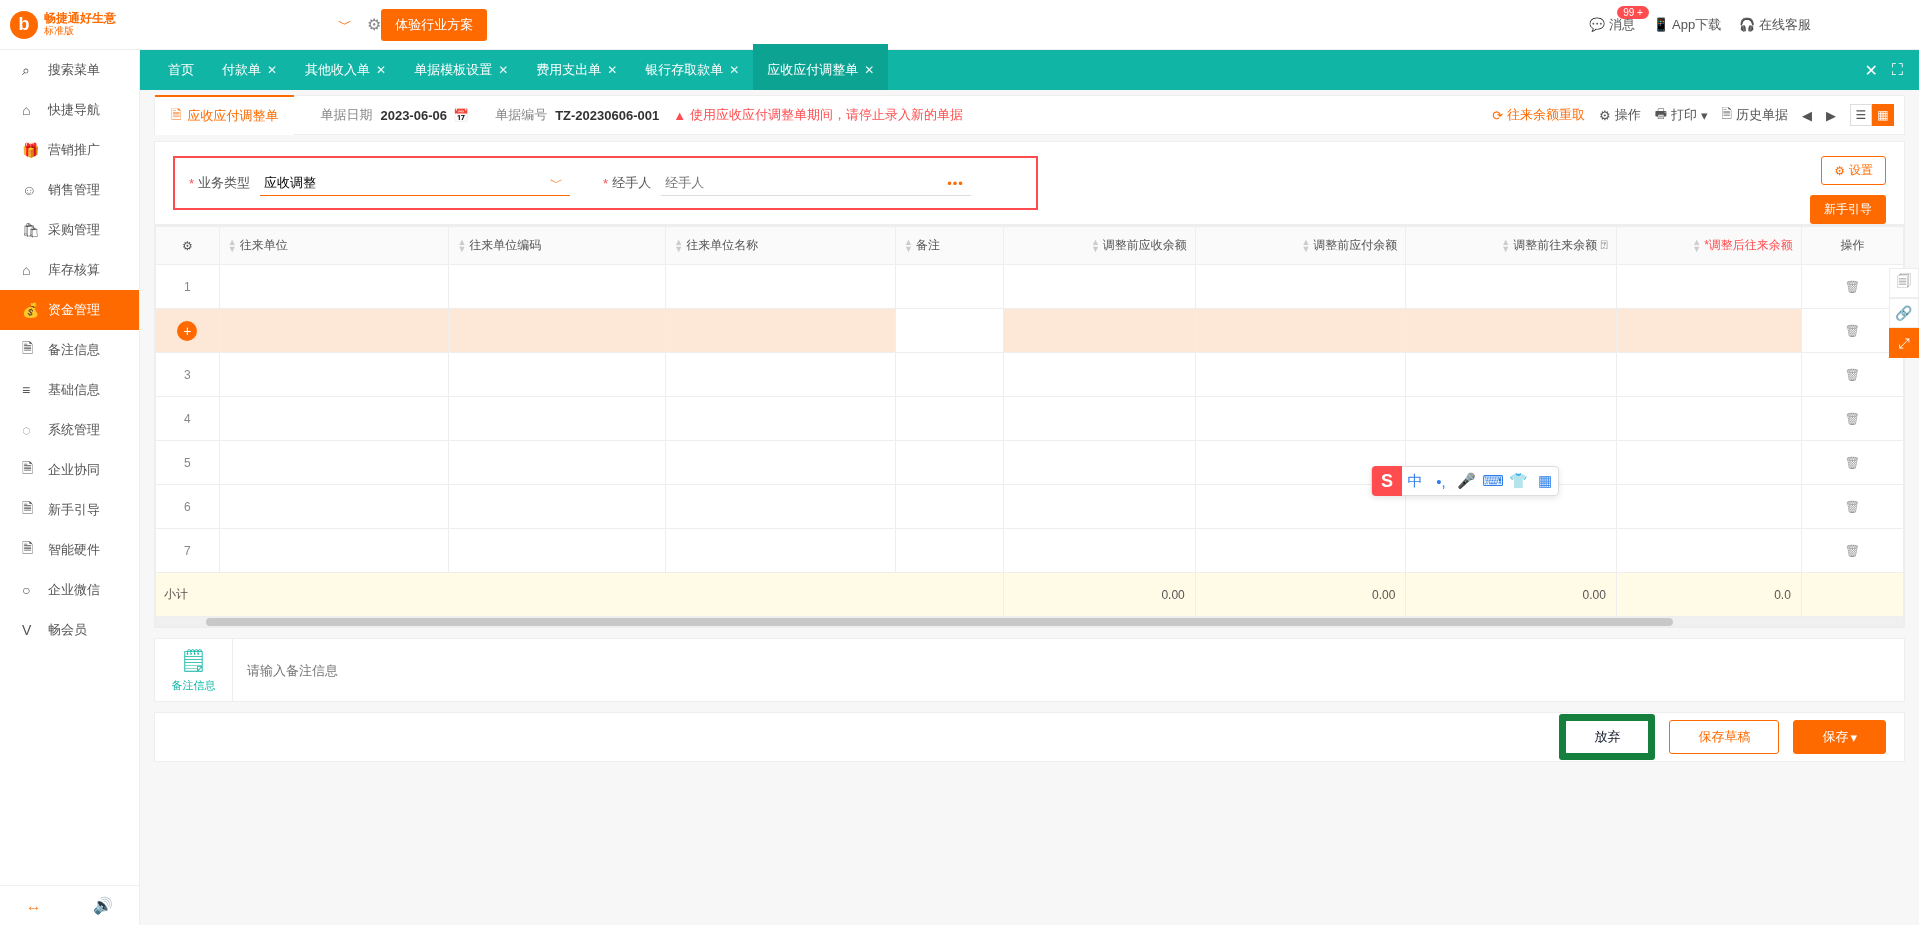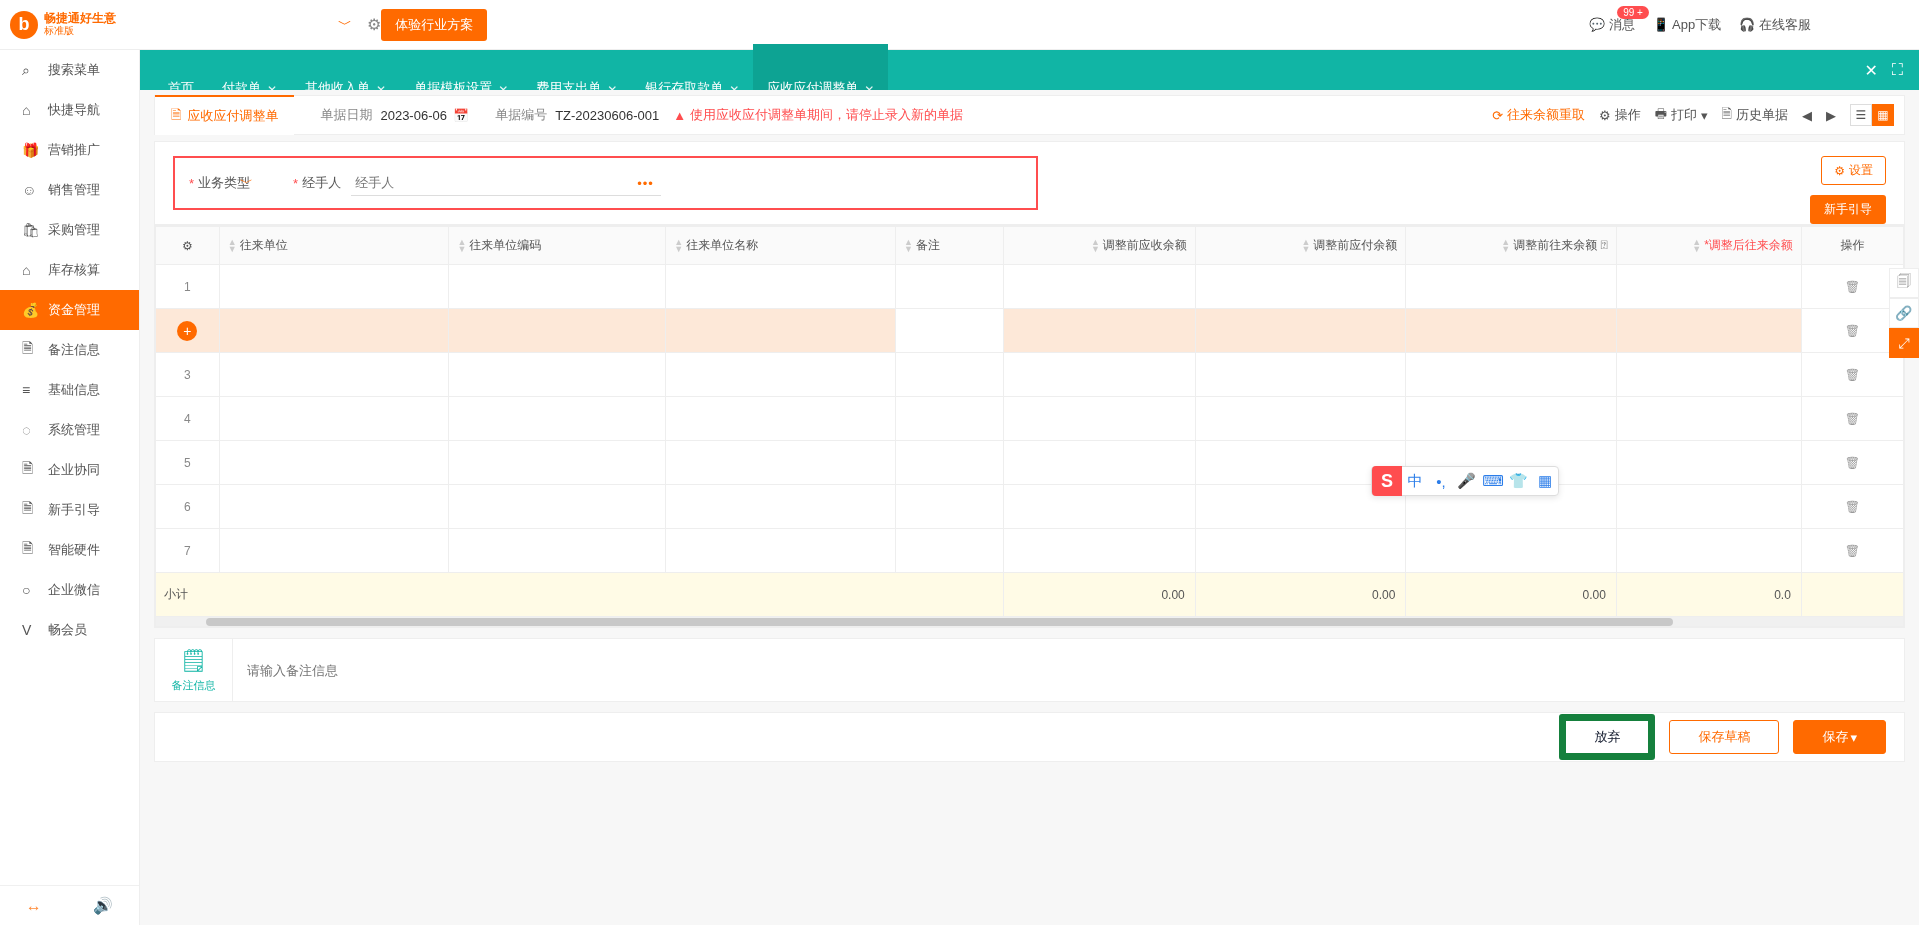--- a/index.html
+++ b/index.html
@@ -16,29 +16,29 @@
 .topbar-right{margin-left:auto;display:flex;align-items:center;gap:18px;color:#555;font-size:13px}
 .msg-badge{position:relative}
 .badge-99{position:absolute;top:-10px;right:-14px;background:#ff4d4f;color:#fff;font-size:10px;padding:1px 6px;border-radius:8px}
 .sidebar{position:absolute;left:0;top:50px;width:140px;bottom:0;background:#fff;border-right:1px solid #eee}
 .side-item{height:40px;display:flex;align-items:center;padding-left:22px;color:#555;font-size:13px;cursor:pointer;gap:10px}
 .side-item.active{background:#ff6a00;color:#fff}
 .side-item .ico{width:16px;display:inline-block;font-size:14px}
 .sidebar-footer{position:absolute;bottom:0;height:40px;width:100%;display:flex;align-items:center;justify-content:space-around;color:#ff8c3a;font-size:16px;border-top:1px solid #f0f0f0}
 .main{position:absolute;left:140px;top:50px;right:0;bottom:0}
 .tabs{height:40px;background:#11b5a5;display:flex;align-items:center;padding-left:14px;color:#fff;font-size:13px}
-.tab{padding:0 14px;height:53px;display:flex;align-items:flex-end;gap:6px;cursor:pointer}
+.tab{padding:0 14px;height:53px;display:flex;align-items:center;gap:6px;cursor:pointer}
 .tab.active{background:#0da393}
 .tab .x{font-size:12px;opacity:.9}
 .tabs-right{margin-left:auto;display:flex;align-items:center;gap:14px;padding-right:16px;font-size:16px}
 .content{position:absolute;top:40px;left:0;right:0;bottom:0;background:#f7f7f7;padding:5px 14px}
 .doc-hdr{background:#fff;display:flex;align-items:center;height:40px;font-size:13px;color:#555;border:1px solid #eee;padding-right:10px}
 .doc-title-tab{height:40px;display:flex;align-items:center;padding:0 16px;color:#ff6a00;border-top:2px solid #ff6a00;background:#fff;gap:6px}
 .doc-hdr .lbl{margin-left:26px;color:#888}
-.doc-hdr .val{margin-left:8px;color:#333;font-weight:normal}
+.doc-hdr .val{margin-left:8px;color:#333;font-weight:bold}
 .doc-hdr .warn{color:#ff4d4f;margin-left:14px;display:flex;align-items:center;gap:4px}
 .doc-hdr-right{margin-left:auto;display:flex;align-items:center;gap:14px;color:#555}
 .doc-hdr-right .hr-item{display:flex;align-items:center;gap:4px;cursor:pointer}
 .view-toggle{display:flex;align-items:center;gap:0}
 .vt-btn{width:22px;height:22px;display:flex;align-items:center;justify-content:center;border:1px solid #ddd;font-size:12px}
 .vt-btn.on{background:#ff6a00;color:#fff;border-color:#ff6a00}
 .form-panel{background:#fff;margin-top:6px;border:1px solid #eee;padding:14px 18px;position:relative}
 .red-box{border:2px solid #ff4d4f;padding:12px 14px;display:flex;align-items:center;gap:40px;width:865px}
 .field{display:flex;align-items:center;font-size:13px}
 .field .req{color:#ff4d4f;margin-right:4px}
@@ -240,20 +240,21 @@
           <span class="vt-btn on">▦</span>
         </div>
       </div>
     </div>
 
     <div class="form-panel">
       <div class="red-box">
         <div class="field">
           <span class="req">*</span>
           <span class="flabel">业务类型</span>
+          <input class="finput" value="应收调整" style="">
           <span class="chev-d">﹀</span>
         </div>
         <div class="field">
           <span class="req">*</span>
           <span class="flabel">经手人</span>
           <input class="finput plain" placeholder="经手人" style="">
           <span class="dots">•••</span>
         </div>
       </div>
       <div class="form-right">

